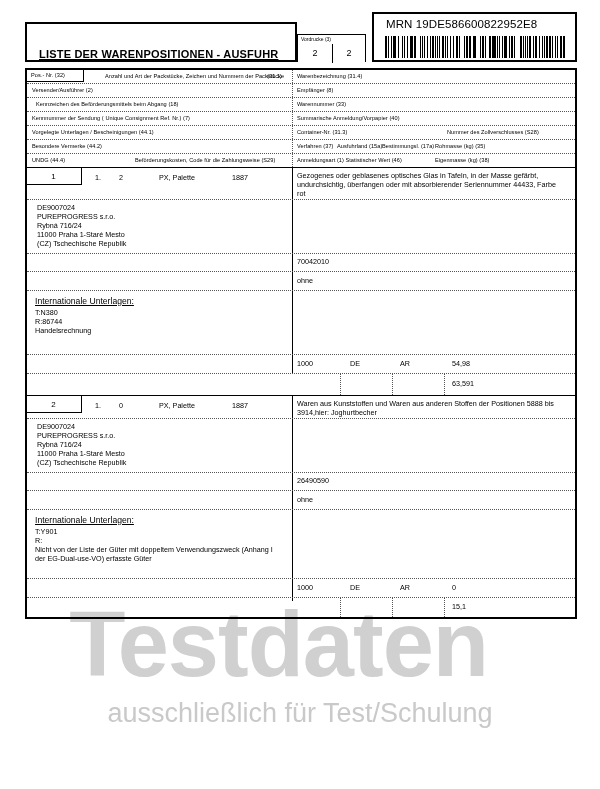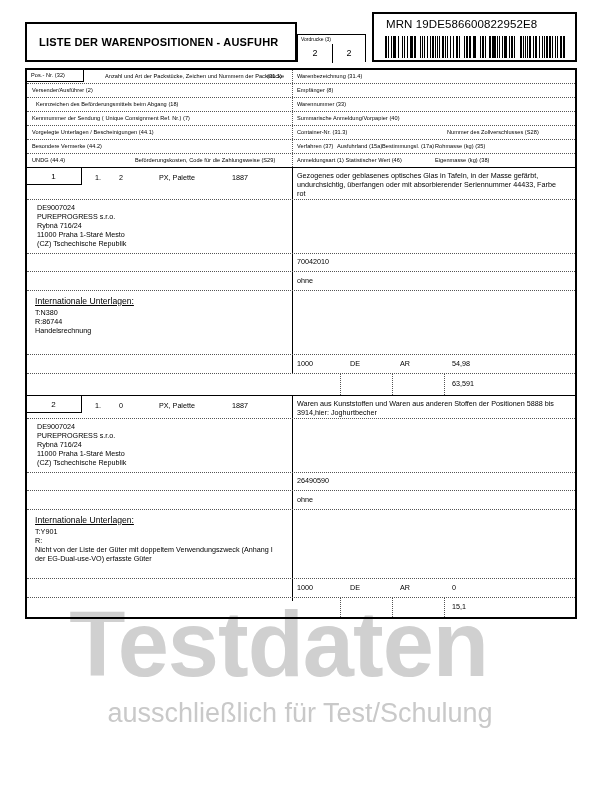--- a/index.html
+++ b/index.html
@@ -59,21 +59,21 @@
     left: 26px; top: 4px;
     font-size: 11.5px;
     font-weight: bold;
     letter-spacing: 0.2px;
   }
   .title-box {
     position: absolute;
     left: 25px; top: 22px;
     width: 272px; height: 40px;
     border: 2px solid #000;
-    display: flex; align-items: center;
+    display: flex; align-items: flex-end; text-decoration: underline;
   }
   .title-box .t {
     padding-left: 12px;
     font-size: 11px;
     font-weight: bold;
     letter-spacing: 0.2px;
   }
   .vordrucke-box {
     position: absolute;
     left: 297px; top: 34px;

